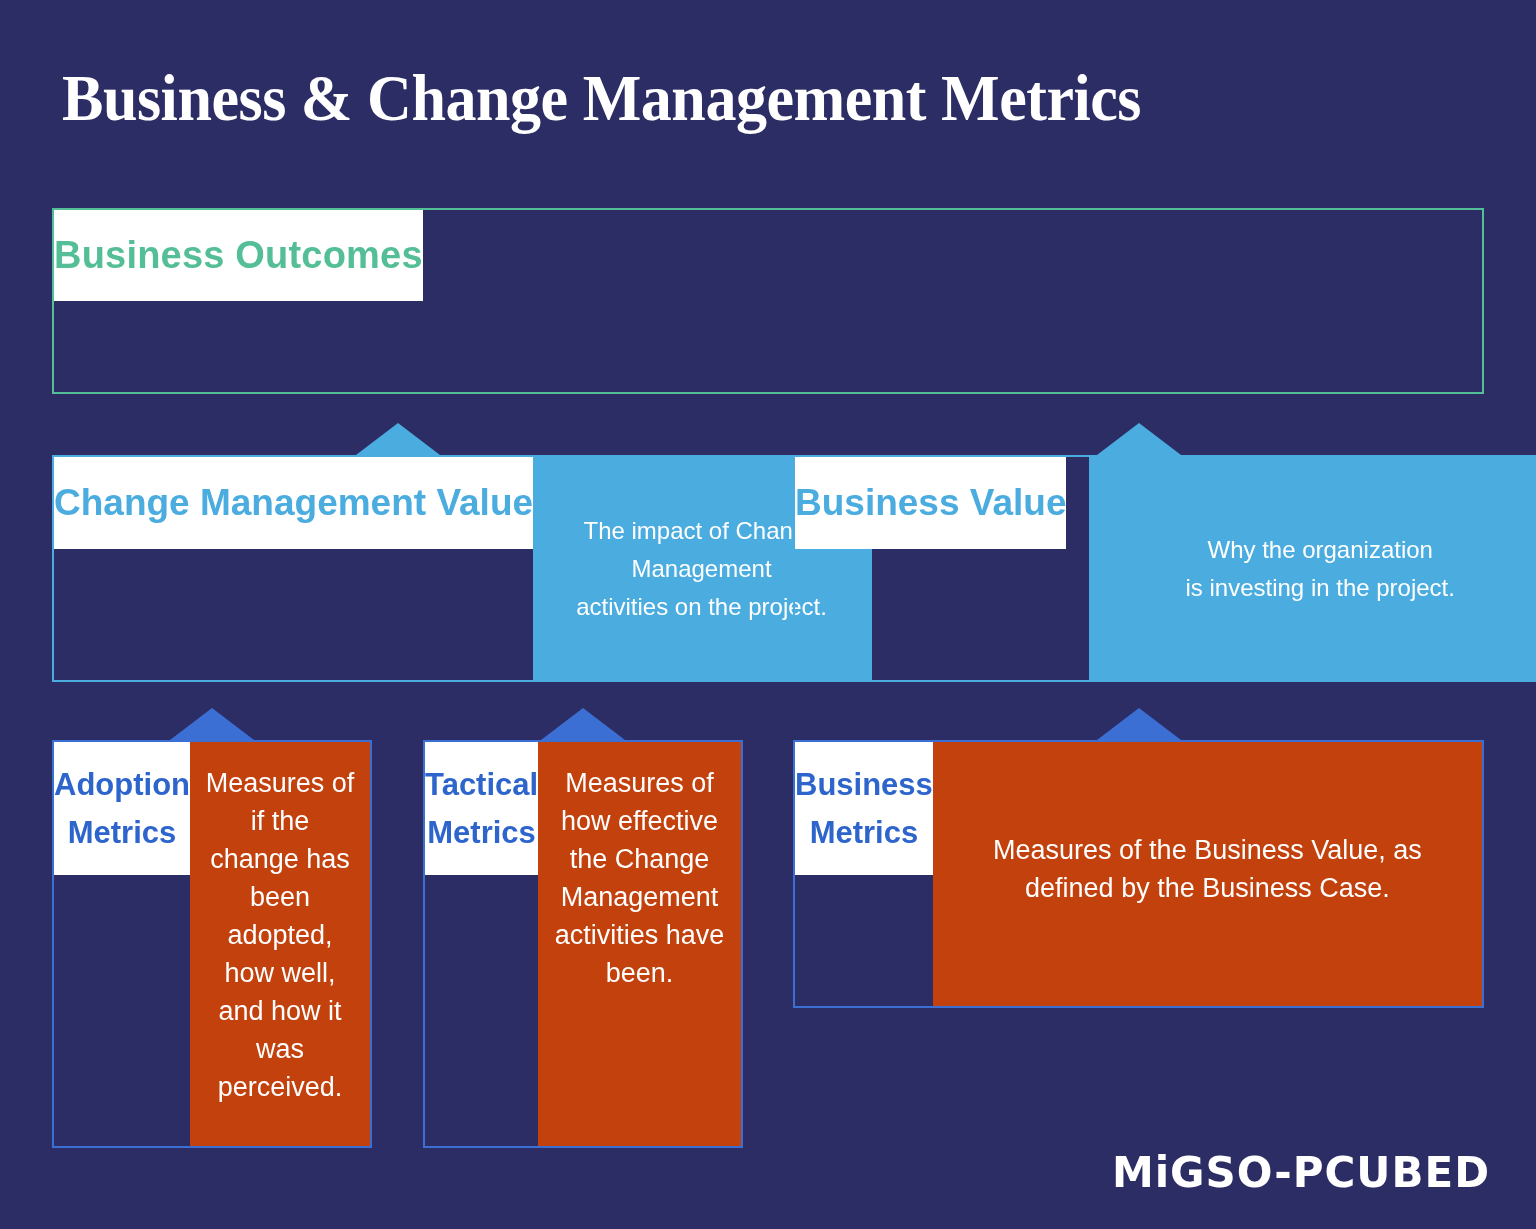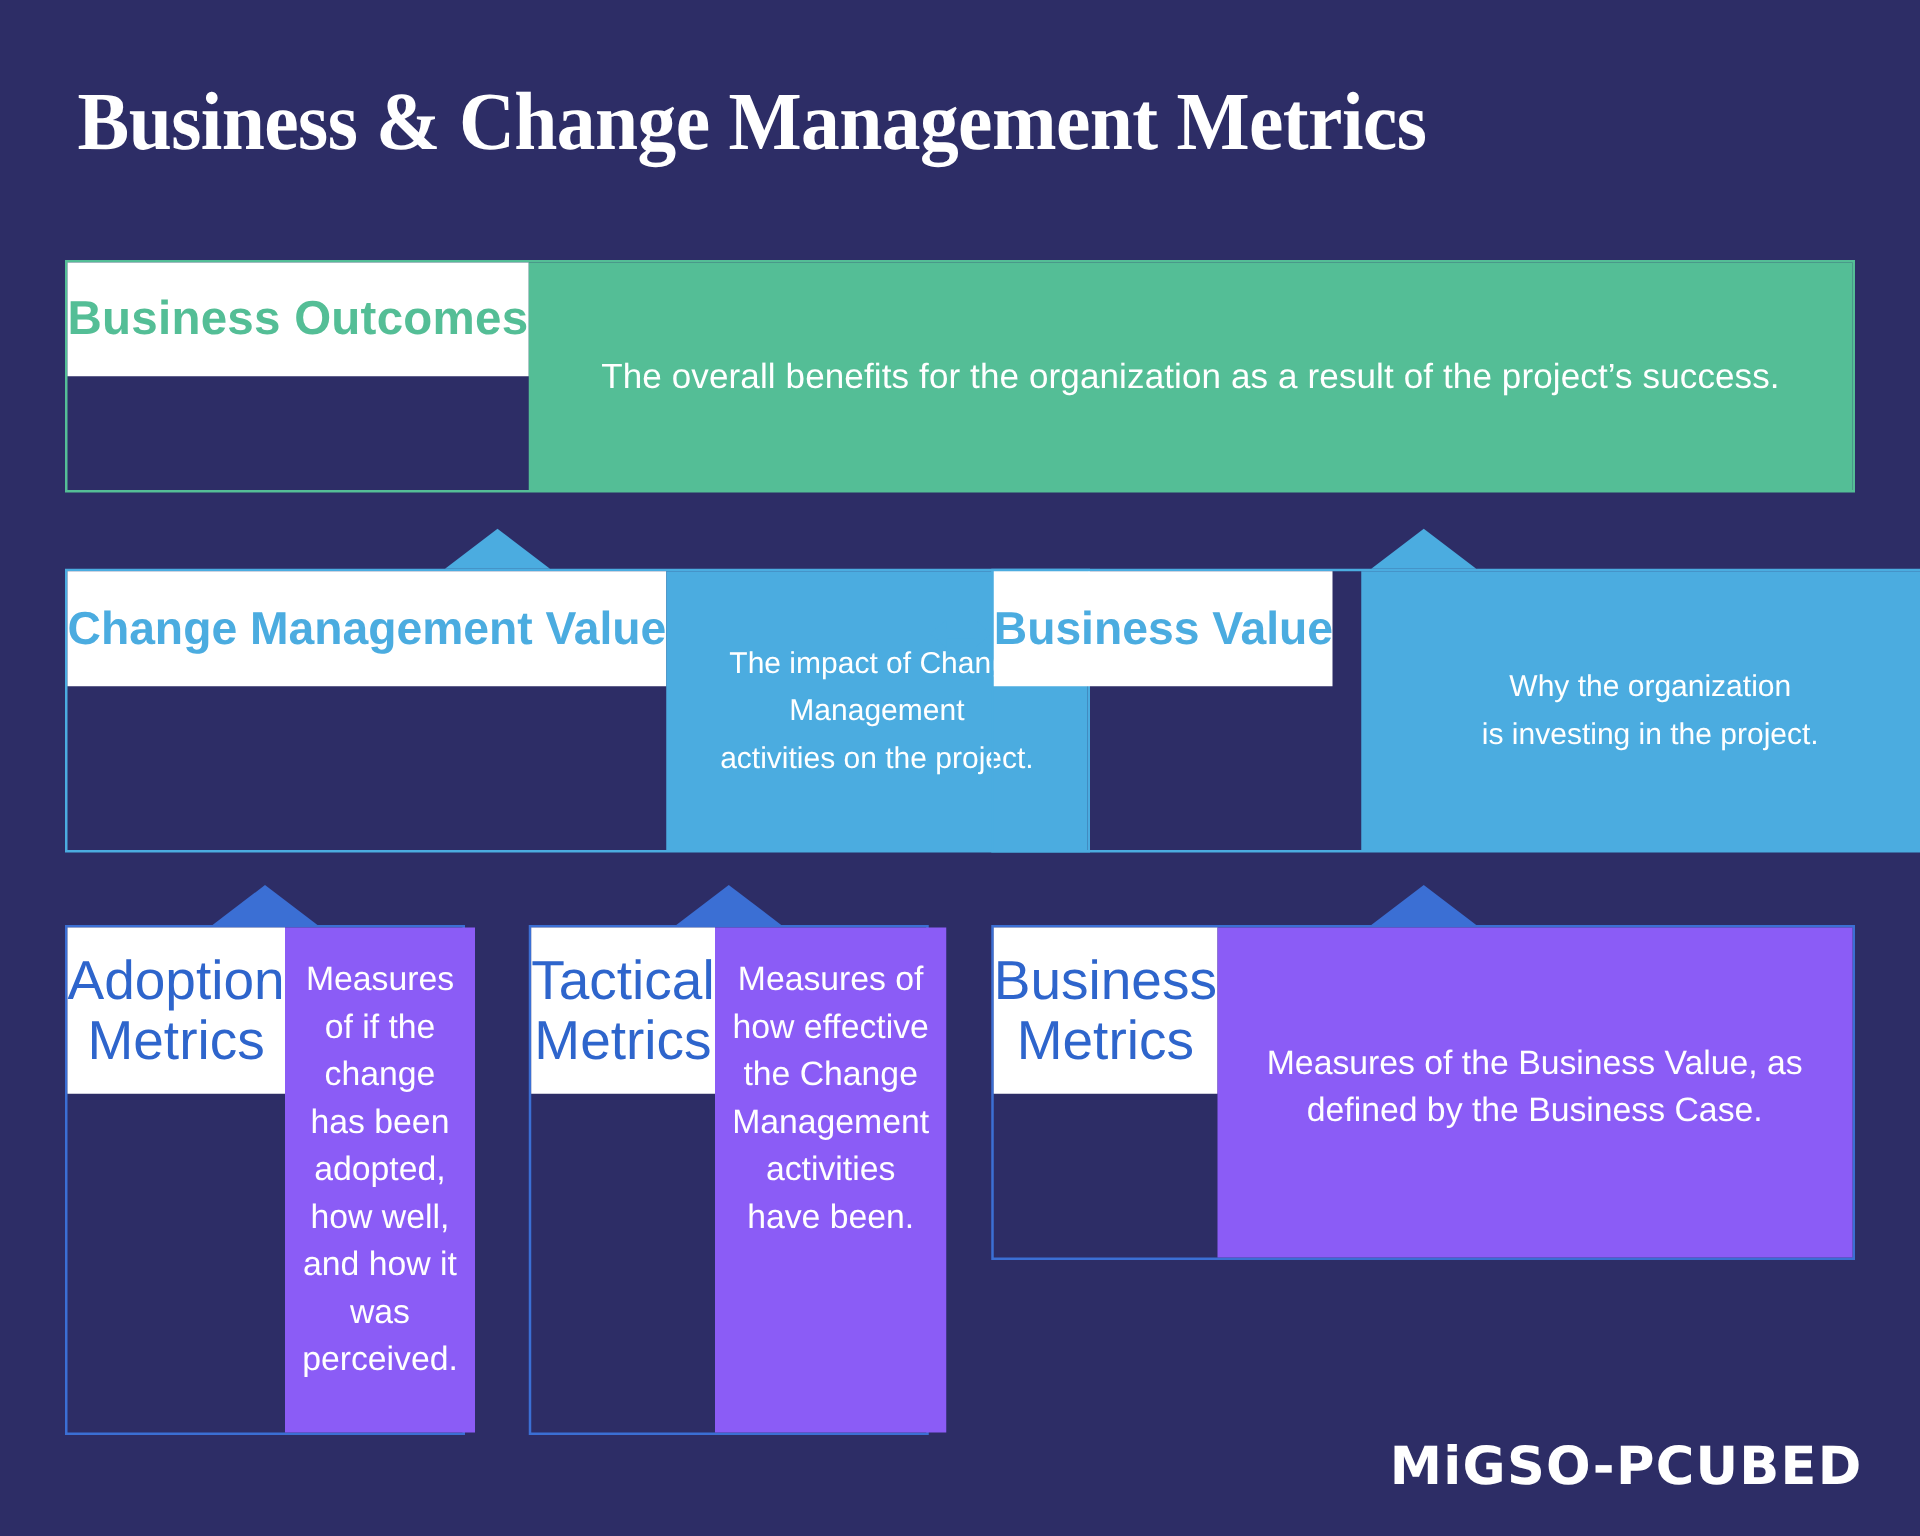--- a/index.html
+++ b/index.html
@@ -98,27 +98,27 @@
     line-height: 38px;
     padding: 0 20px;
   }
   #card-cmv { left: 52px;  top: 455px; width: 820px; height: 227px; }
   #card-bv  { left: 793px; top: 455px; width: 760px; height: 227px; gap: 23px; }
 
   
   .card-bot { border: 2px solid #3b6fd4; }
   .card-bot .card-head .ttl {
     color: #2e65cc;
-    font-size: 44px;
-    font-weight: normal;
+    font-size: 31px;
+    font-weight: bold;
     line-height: 48px;
     white-space: pre-line;
   }
   .card-bot .card-body {
-    background: #8b5cf6;
+    background: #c2410c;
     font-size: 27px;
     line-height: 38px;
     padding: 0 14px;
     align-items: flex-start;
     padding-top: 22px;
   }
   #card-adoption { left: 52px;  top: 740px; width: 320px; height: 408px; }
   #card-tactical { left: 423px; top: 740px; width: 320px; height: 408px; }
   #card-bizmet   { left: 793px; top: 740px; width: 691px; height: 268px; }
   #card-adoption .card-head, #card-tactical .card-head { height: 133px; }
@@ -168,21 +168,20 @@
 </style>
 </head>
 <body>
 
 <div class="page-title">Business &amp; Change Management Metrics</div>
 
 <div class="card" id="card-outcomes">
   <div class="card-head">
     <span class="ttl">Business Outcomes</span>
   </div>
-  <div class="card-body">The overall benefits for the organization as a result of the project’s success.</div>
 </div>
 
 <div class="up-arrow lightblue" id="arrow-cmv-up"></div>
 <div class="up-arrow lightblue" id="arrow-bv-up"></div>
 
 <div class="card card-mid" id="card-cmv">
   <div class="card-head">
     <span class="ttl">Change Management Value</span>
   </div>
   <div class="card-body">The impact of Change Management

